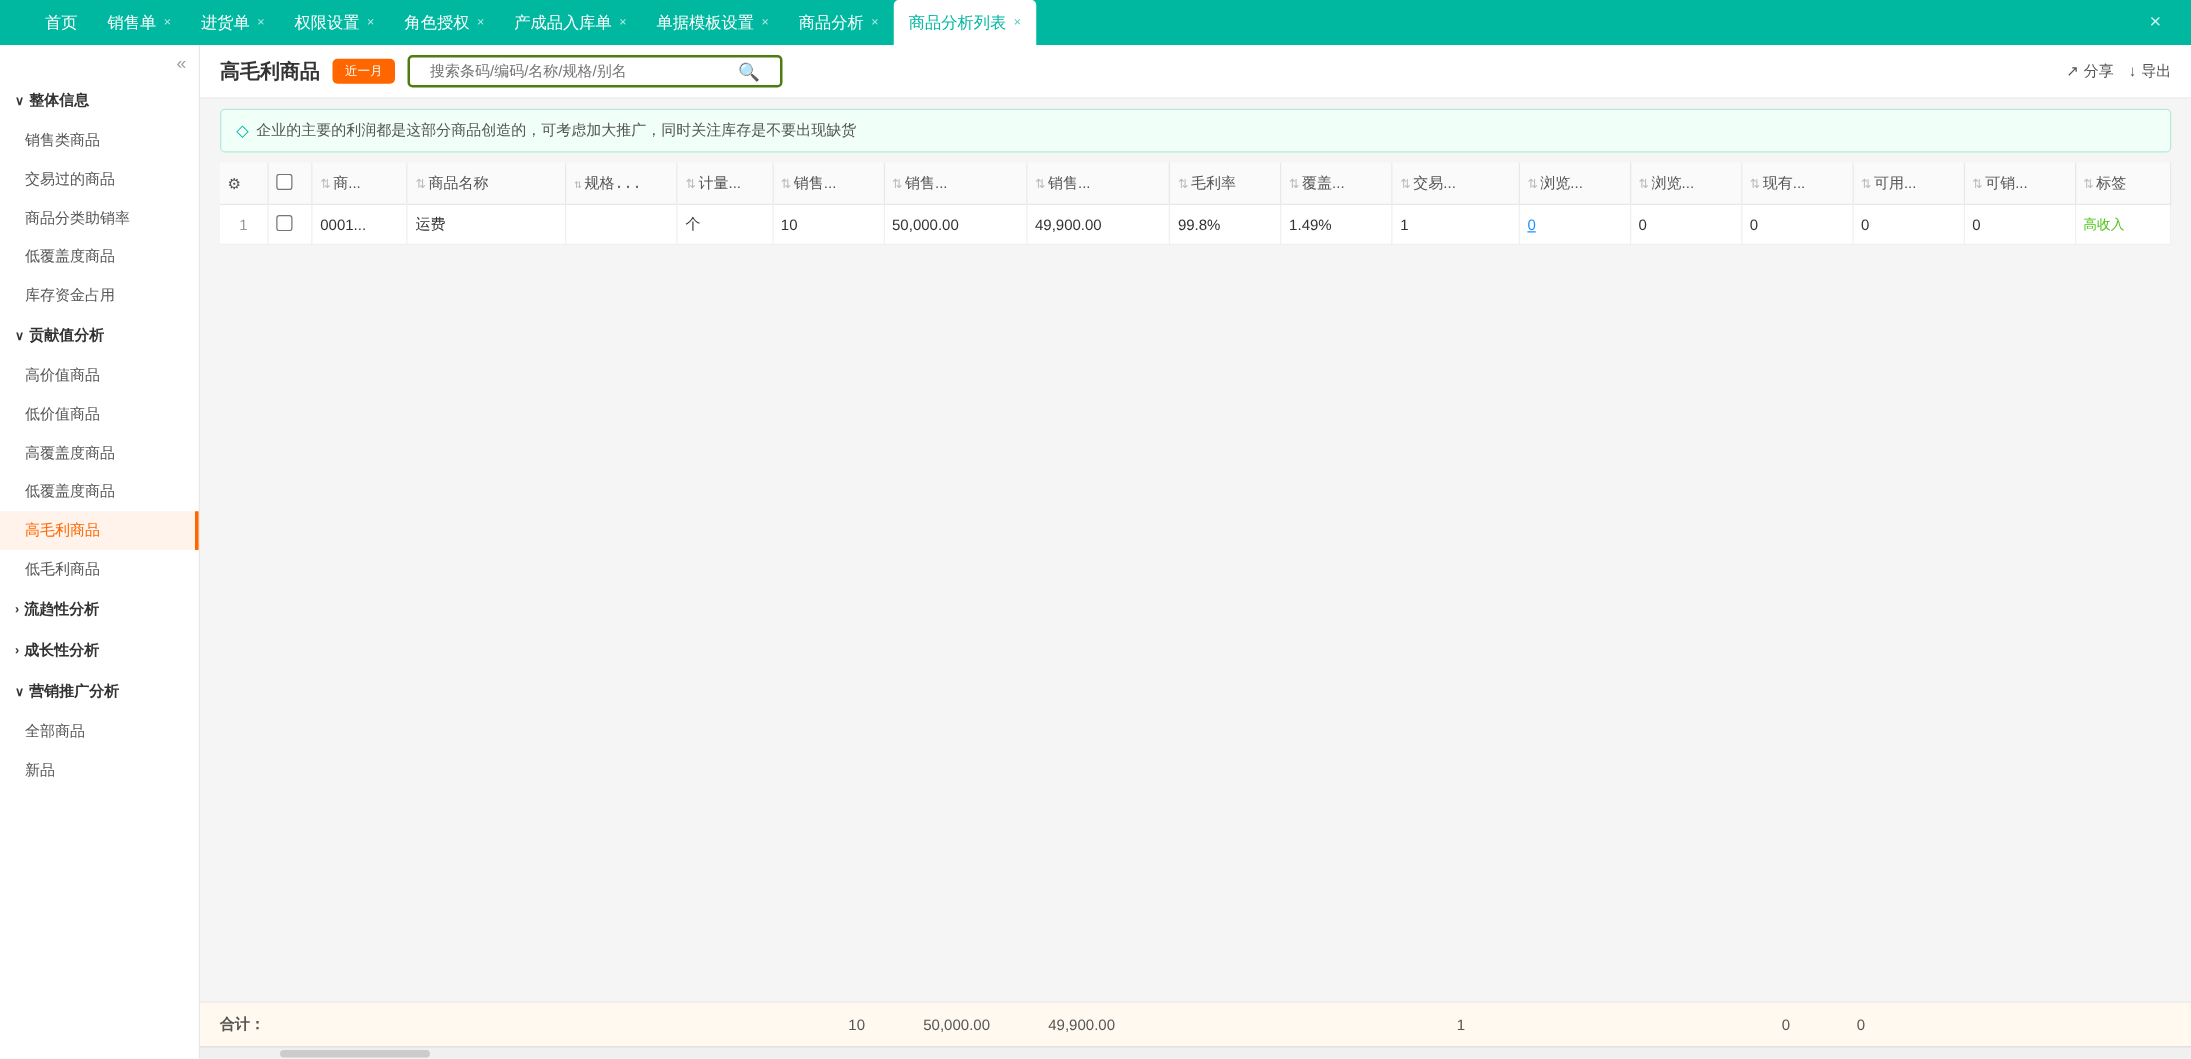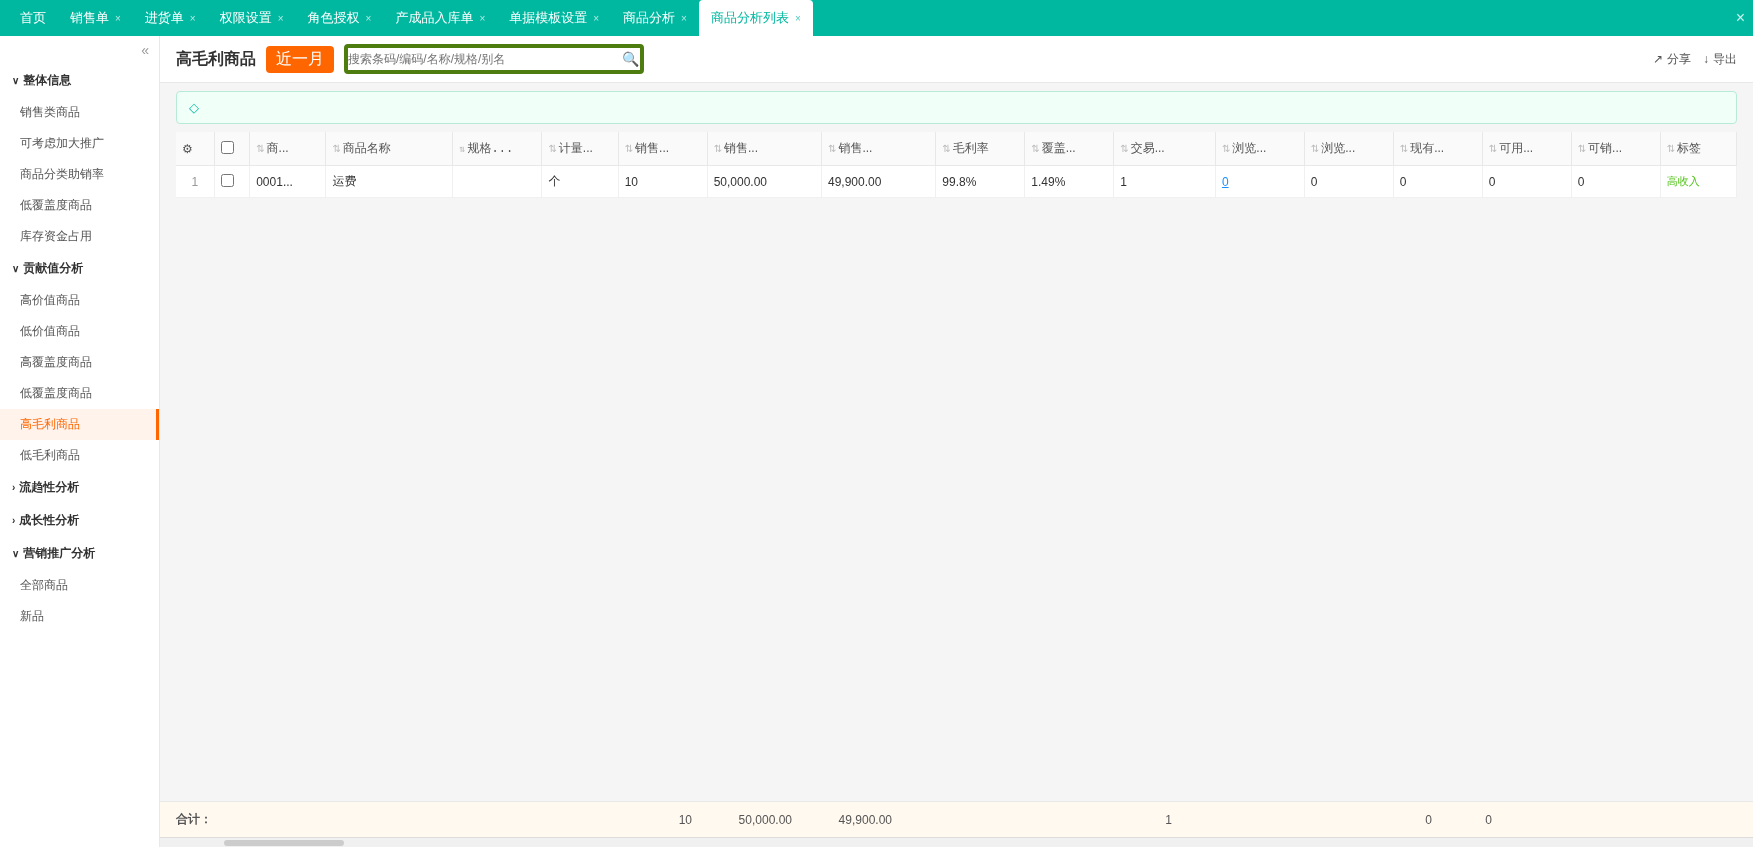--- a/index.html
+++ b/index.html
@@ -4,21 +4,21 @@
   <style>
     * { margin: 0; padding: 0; box-sizing: border-box; }
     body { font-family: 'Microsoft YaHei', Arial, sans-serif; font-size: 12px; background: #f5f5f5; overflow: hidden; width: 1753px; height: 847px; }
 
     
     .top-nav {
       background: #00b8a0;
       height: 36px;
       display: flex;
       align-items: center;
-      padding: 0 8px;
+      padding: 0 24px;
       color: white;
     }
     .top-nav .nav-item {
       padding: 0 12px;
       height: 36px;
       display: flex;
       align-items: center;
       cursor: pointer;
       font-size: 13px;
       white-space: nowrap;
@@ -104,29 +104,29 @@
       font-size: 16px;
       font-weight: bold;
       color: #333;
     }
     .filter-btn {
       background: #ff6600;
       color: white;
       border: none;
       border-radius: 4px;
       padding: 3px 10px;
-      font-size: 16px;
+      font-size: 10px;
       cursor: pointer;
     }
     .search-box {
       display: flex;
       align-items: center;
-      border: 4px solid #4d7c0f;
+      border: 2px solid #4d7c0f;
       border-radius: 4px;
-      padding: 3px 0;
+      padding: 3px 16px;
       flex: 1;
       max-width: 300px;
       gap: 32px;
     }
     .search-box input {
       border: none;
       outline: none;
       font-size: 12px;
       width: 100%;
       color: #999;
@@ -263,21 +263,21 @@
 <div class="main-layout">
 
   <div class="sidebar">
     <div id="sidebar-container">
         <div style="text-align: right; padding: 6px 10px; cursor: pointer; color: rgb(153, 153, 153); font-size: 14px;">«</div>
         <div class="sidebar-group-header">
           <span class="arrow">∨</span>
           <span>整体信息</span>
         </div>
         <div class="sidebar-item">销售类商品</div>
-        <div class="sidebar-item">可考虑加大推广</div>
+        <div class="sidebar-item">交易过的商品</div>
         <div class="sidebar-item">商品分类助销率</div>
         <div class="sidebar-item">低覆盖度商品</div>
         <div class="sidebar-item">库存资金占用</div>
         <div class="sidebar-group-header">
           <span class="arrow">∨</span>
           <span>贡献值分析</span>
         </div>
         <div class="sidebar-item">高价值商品</div>
         <div class="sidebar-item">低价值商品</div>
         <div class="sidebar-item">高覆盖度商品</div>
@@ -317,20 +317,21 @@
         </div>
         <div class="action-btn">
           <span>↓</span>
           <span>导出</span>
         </div>
       </div>
     </div>
 
     <div class="info-banner">
       <span class="info-icon">◇</span>
+      <span>企业的主要的利润都是这部分商品创造的，可考虑加大推广，同时关注库存是不要出现缺货</span>
     </div>
 
     <div class="table-container">
       <table>
         <thead>
           <tr id="table-header-row">
               <th style="width: 30px;"><span>⚙</span></th>
               <th style="width: 28px;"><input type="checkbox" style=""></th>
               <th style="width: 60px;"><span style="color:#bbb; font-size:10px; margin-right:2px;">⇅</span>商...</th>
               <th style="width: 100px;"><span style="color:#bbb; font-size:10px; margin-right:2px;">⇅</span>商品名称</th>

